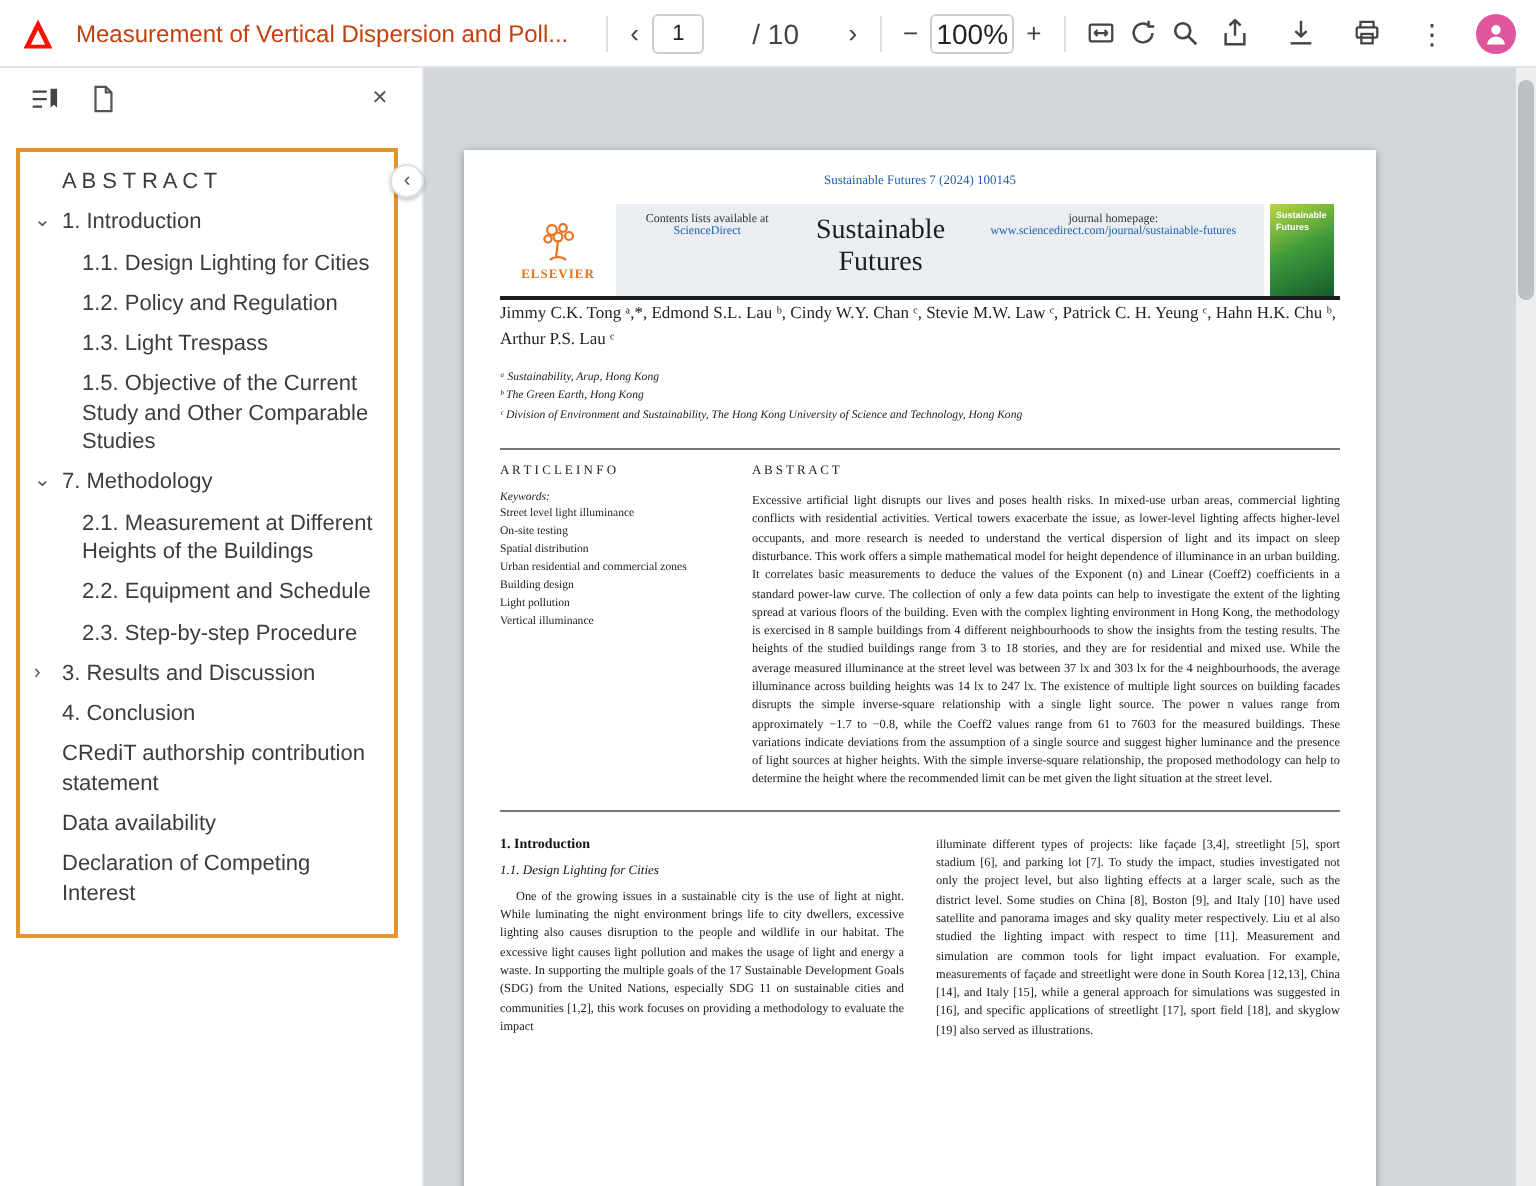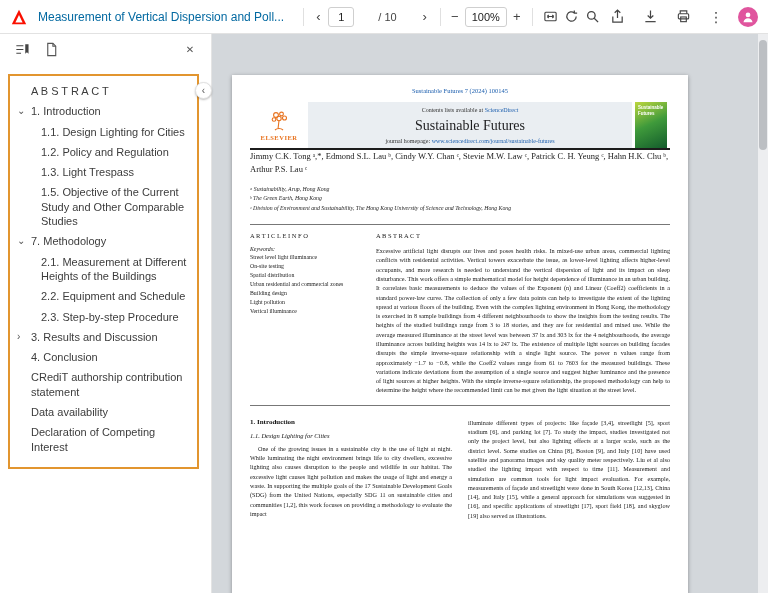--- a/index.html
+++ b/index.html
@@ -5,29 +5,29 @@
   * { box-sizing: border-box; }
   html,body { margin:0; padding:0; }
   body { width:768px; height:593px; overflow:hidden; background:#fff;
          font-family:"Liberation Sans", sans-serif; }
   .app { width:768px; height:593px; display:flex; flex-direction:column; }
 
   
   .toolbar { height:34px; min-height:34px; display:flex; align-items:center;
              padding:0 10px; gap:6px; background:#fff; border-bottom:1px solid #e2e2e2; }
   .logo-wrap { width:20px; height:20px; display:flex; align-items:center; justify-content:center; }
-  .doc-title { font-size:12px; color:#0369a1; white-space:nowrap; margin:0 8px 0 4px; }
+  .doc-title { font-size:12px; color:#c2410c; white-space:nowrap; margin:0 8px 0 4px; }
   .tb-btn { width:22px; height:22px; display:flex; align-items:center; justify-content:center;
             border:none; background:none; color:#444; font-size:13px; padding:0; cursor:pointer; border-radius:3px; }
   .page-input { width:26px; height:20px; border:1px solid #cfcfcf; border-radius:3px;
                 text-align:center; font-size:11px; color:#222; }
-  .page-total { font-size:11px; color:#444; margin:0 18px; white-space:nowrap; }
+  .page-total { font-size:14px; color:#444; margin:0 18px; white-space:nowrap; }
   .tb-divider { width:1px; height:18px; background:#e0e0e0; margin:0 5px; }
   .zoom-box { min-width:42px; height:20px; border:1px solid #cfcfcf; border-radius:3px;
-              display:flex; align-items:center; justify-content:center; font-size:11px; color:#222; padding:0 5px; }
+              display:flex; align-items:center; justify-content:center; font-size:14px; color:#222; padding:0 5px; }
   .tb-right { margin-left:auto; display:flex; align-items:center; gap:11px; }
   .avatar { width:20px; height:20px; border-radius:50%; background:#e0559e;
             display:flex; align-items:center; justify-content:center; border:none; padding:0; cursor:pointer; }
   .more-btn { font-size:14px; }
 
   
   .content { flex:1; display:flex; position:relative; overflow:hidden; }
 
   
   .sidebar { width:212px; min-width:212px; background:#fff; border-right:1px solid #e4e4e4;
@@ -59,21 +59,21 @@
               box-shadow:0 1px 4px rgba(0,0,0,.35); padding:12px 18px 0; }
   .link { color:#1d5fae; }
   .journal-ref { text-align:center; font-size:6.5px; margin-bottom:8px; font-family:"Liberation Serif", serif; }
 
   .masthead { display:flex; border-bottom:2px solid #1c1c1c; }
   .mh-left { width:58px; background:#fff; display:flex; flex-direction:column; align-items:center;
              justify-content:center; gap:1px; }
   .elsevier-name { font-family:"Liberation Serif", serif; font-size:6.5px; font-weight:bold;
                    letter-spacing:.5px; color:#e8731f; }
   .mh-center { flex:1; background:#eaeef2; text-align:center; padding:5px 6px 4px;
-               display:flex; flex-direction:column; justify-content:space-between; gap:2px; }
+               display:flex; flex-direction:row; justify-content:space-between; gap:2px; }
   .mh-line { font-family:"Liberation Serif", serif; font-size:6px; color:#333; }
   .mh-journal { font-family:"Liberation Serif", serif; font-size:14px; color:#1d1d1f; margin:1px 0; }
   .mh-right { width:38px; background:#fff; display:flex; align-items:center; justify-content:center; }
   .cover { width:32px; height:46px; background:linear-gradient(155deg,#bcd63e 0%, #3f9a3b 48%, #135c2c 100%);
            display:flex; flex-direction:column; padding:3px; color:#fff; font-size:4.5px; font-weight:bold;
            line-height:1.25; }
 
   .paper-title { font-family:"Liberation Serif", serif; font-size:13.5px; font-weight:400; color:#141414;
                  margin:14px 0 9px; line-height:1.35; }
   .authors { font-family:"Liberation Serif", serif; font-size:8.5px; color:#222; line-height:1.5; margin-bottom:9px; }

